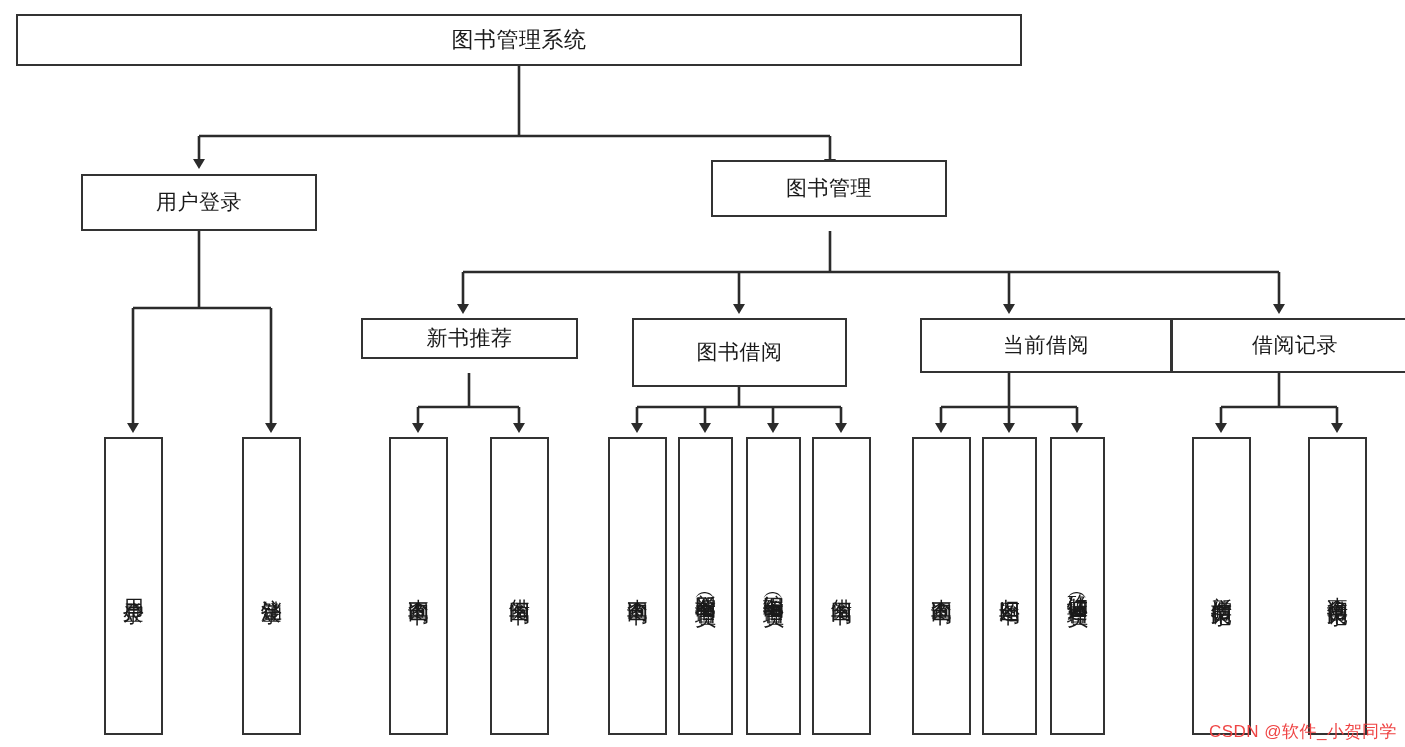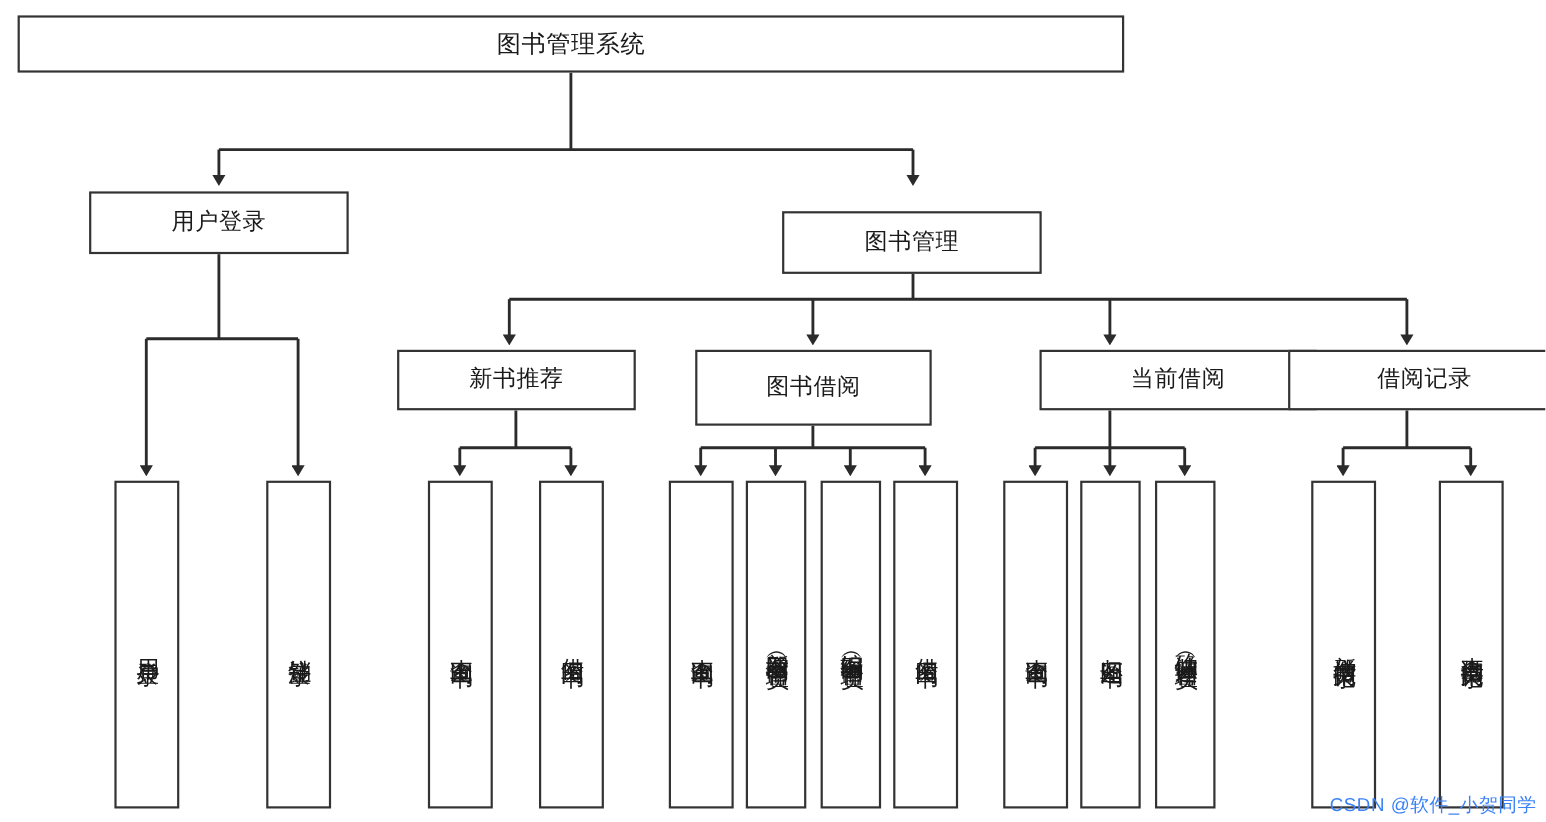--- a/index.html
+++ b/index.html
@@ -62,21 +62,21 @@
     line-height: 1.15;
     letter-spacing: 2px;
     white-space: normal;
     max-height: 100%;
   }
   .watermark {
     position: absolute;
     right: 8px;
     bottom: 4px;
     font-size: 17px;
-    color: #3b82f6;
+    color: #ef4444;
     letter-spacing: 0.5px;
     white-space: nowrap;
   }
 </style>
 </head>
 <body>
 
 <div id="canvas">
 
   <svg class="wires" viewBox="0 0 1405 747" xmlns="http://www.w3.org/2000/svg">
@@ -129,31 +129,31 @@
     </g>
   </svg>
 
   <div class="node h root" style="left:16px; top:14px; width:1006px; height:52px;">
     <span class="lbl">图书管理系统</span>
   </div>
 
   <div class="node h" style="left:81px; top:174px; width:236px; height:57px;">
     <span class="lbl">用户登录</span>
   </div>
-  <div class="node h" style="left:711px; top:192px; width:236px; height:57px;">
+  <div class="node h" style="left:711px; top:160px; width:236px; height:57px;">
     <span class="lbl">图书管理</span>
   </div>
 
-  <div class="node h" style="left:361px; top:318px; width:217px; height:55px;">
+  <div class="node h" style="left:361px; top:318px; width:217px; height:41px;">
     <span class="lbl">新书推荐</span>
   </div>
   <div class="node h" style="left:632px; top:318px; width:215px; height:69px;">
     <span class="lbl">图书借阅</span>
   </div>
-  <div class="node h" style="left:945px; top:318px; width:252px; height:55px;">
+  <div class="node h" style="left:920px; top:318px; width:252px; height:55px;">
     <span class="lbl">当前借阅</span>
   </div>
   <div class="node h" style="left:1171px; top:318px; width:248px; height:55px;">
     <span class="lbl">借阅记录</span>
   </div>
 
   <div class="node v" style="left:104px; top:437px; width:59px; height:298px;">
     <span class="lbl">用户登录</span>
   </div>
   <div class="node v" style="left:242px; top:437px; width:59px; height:298px;">

